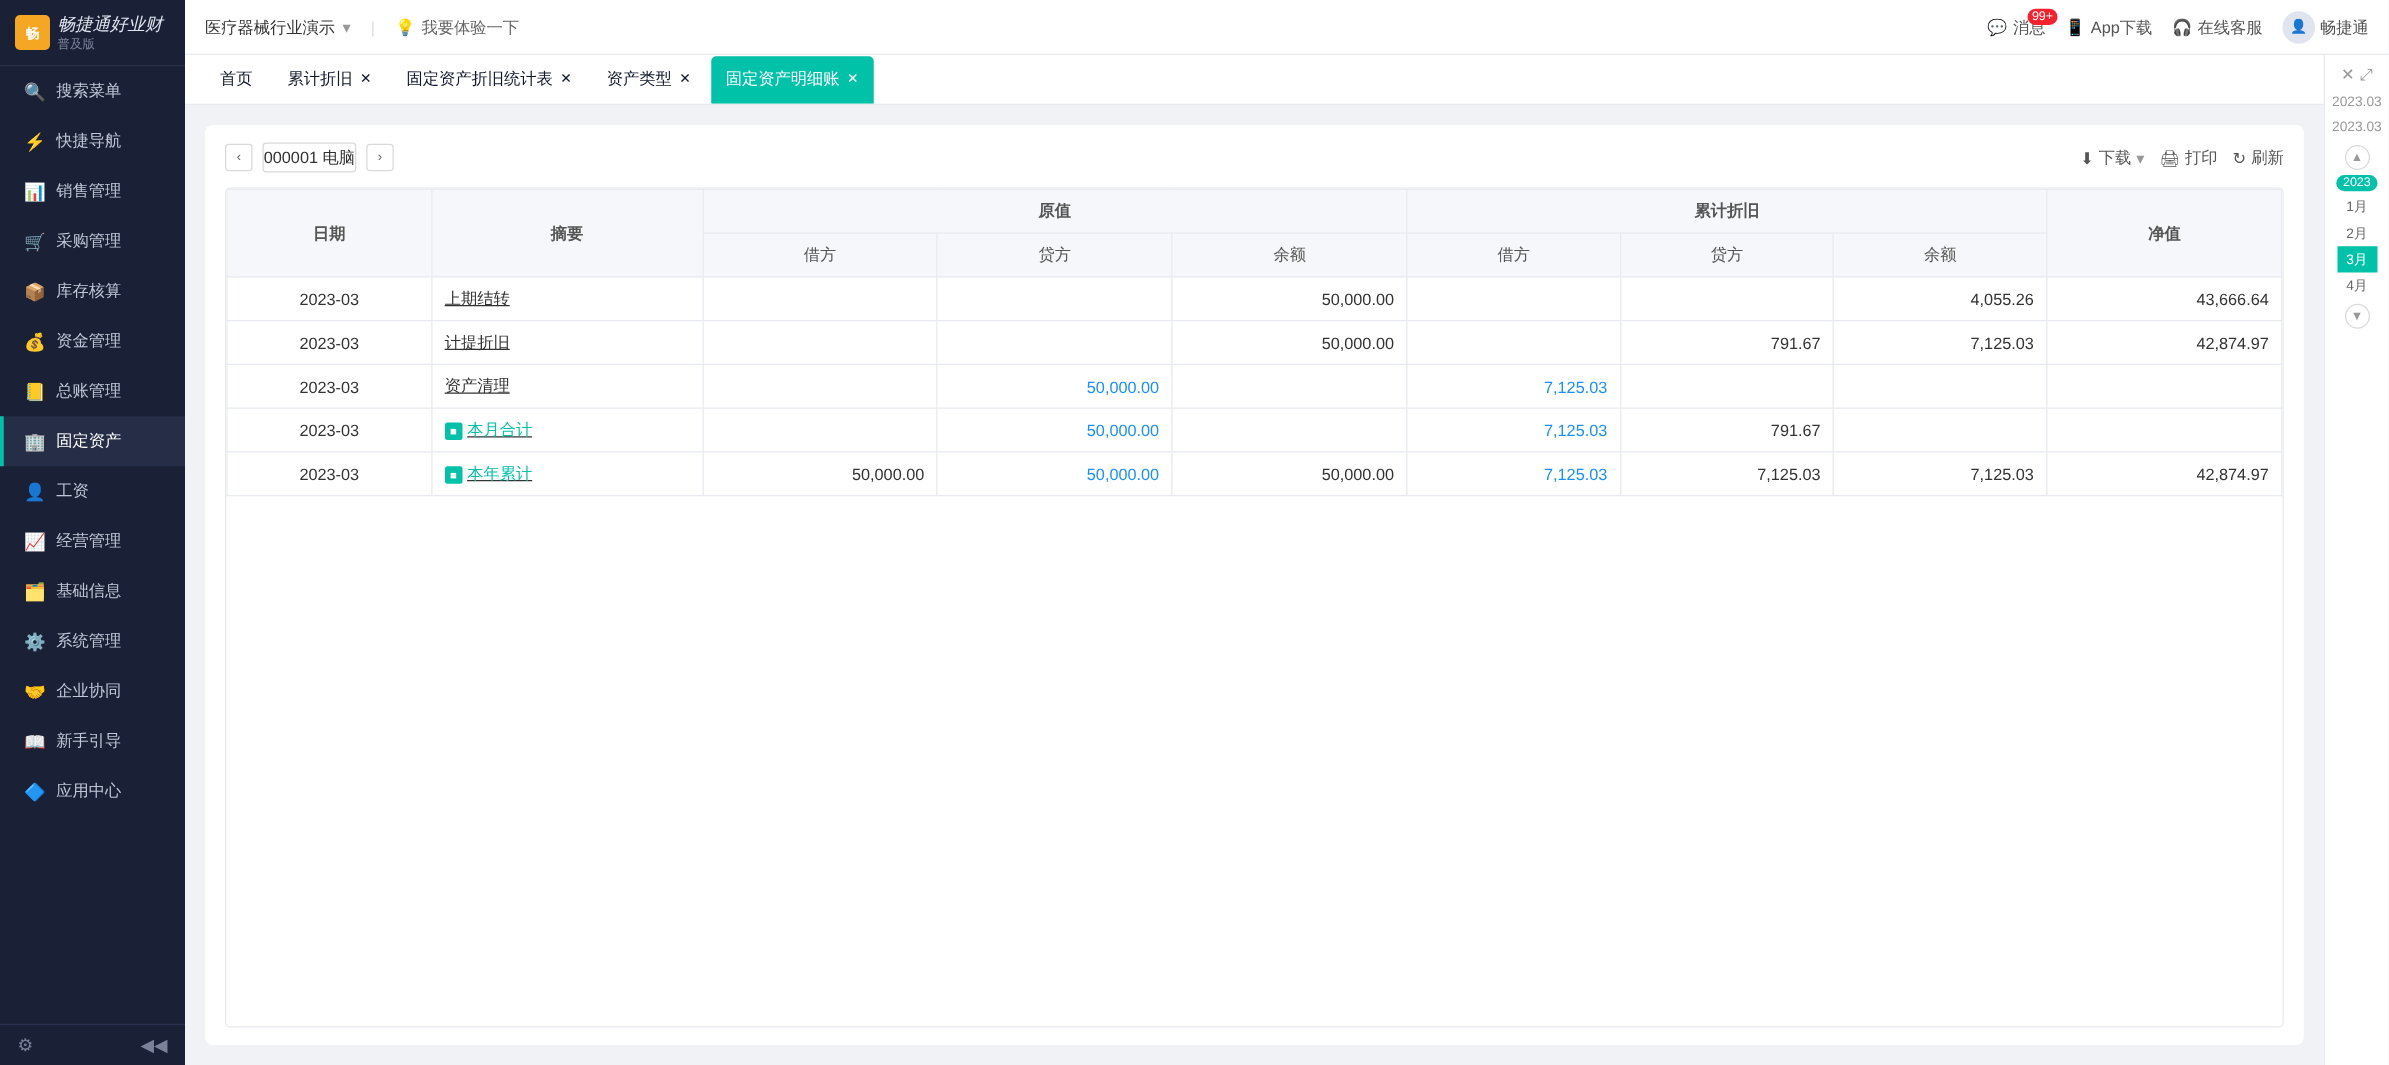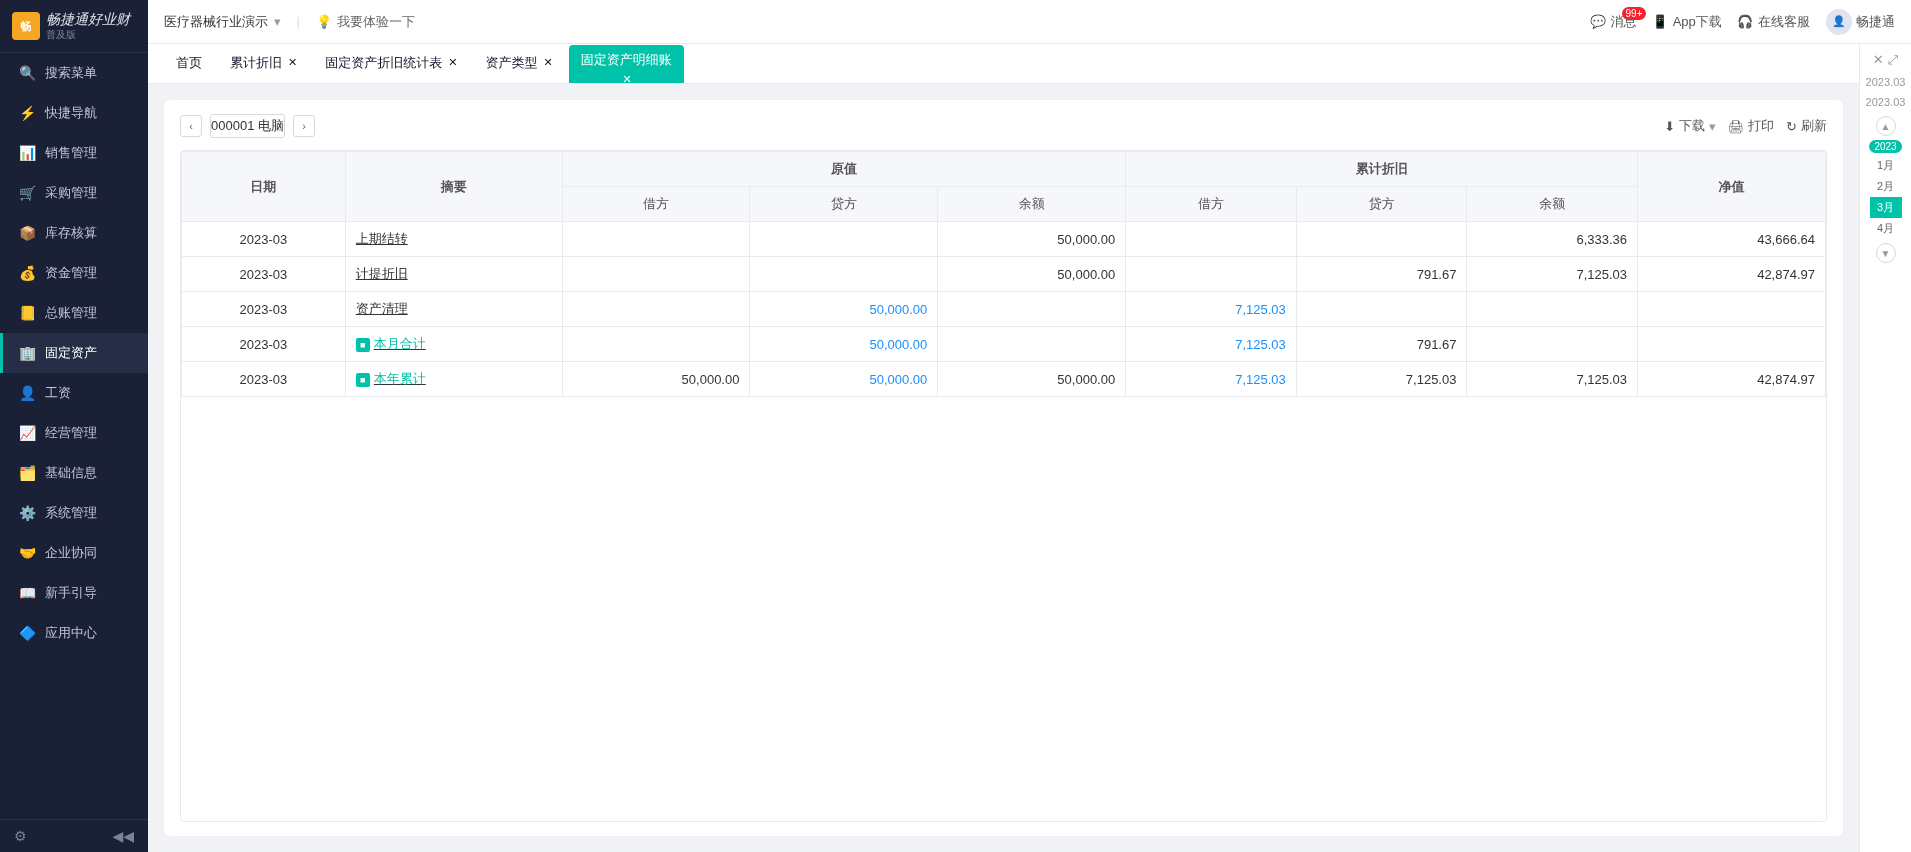--- a/index.html
+++ b/index.html
@@ -129,21 +129,20 @@
       cursor: pointer;
       color: #0f172a;
       border-radius: 4px 4px 0 0;
       height: 38px;
       border-bottom: 2px solid transparent;
     }
     .tab.active {
       background: #00c2a8;
       color: white;
       border-bottom-color: #00c2a8;
-      flex-direction: column;
     }
     .tab-close { font-size: 11px; color: inherit; margin-left: 2px; }
 
     
     .content {
       flex: 1;
       padding: 14px 16px;
       background: white;
       margin: 8px;
       border-radius: 6px;
@@ -482,21 +481,21 @@
           </thead>
           <tbody id="table-body">
           <tr>
       <td>2023-03</td>
       <td><span>上期结转</span></td>
       <td></td>
       <td class=""></td>
       <td>50,000.00</td>
       <td class=""></td>
       <td></td>
-      <td>6,333.36</td>
+      <td>4,055.26</td>
       <td>43,666.64</td>
     </tr>
               <tr>
       <td>2023-03</td>
       <td><span>计提折旧</span></td>
       <td></td>
       <td class=""></td>
       <td>50,000.00</td>
       <td class=""></td>
       <td>791.67</td>

